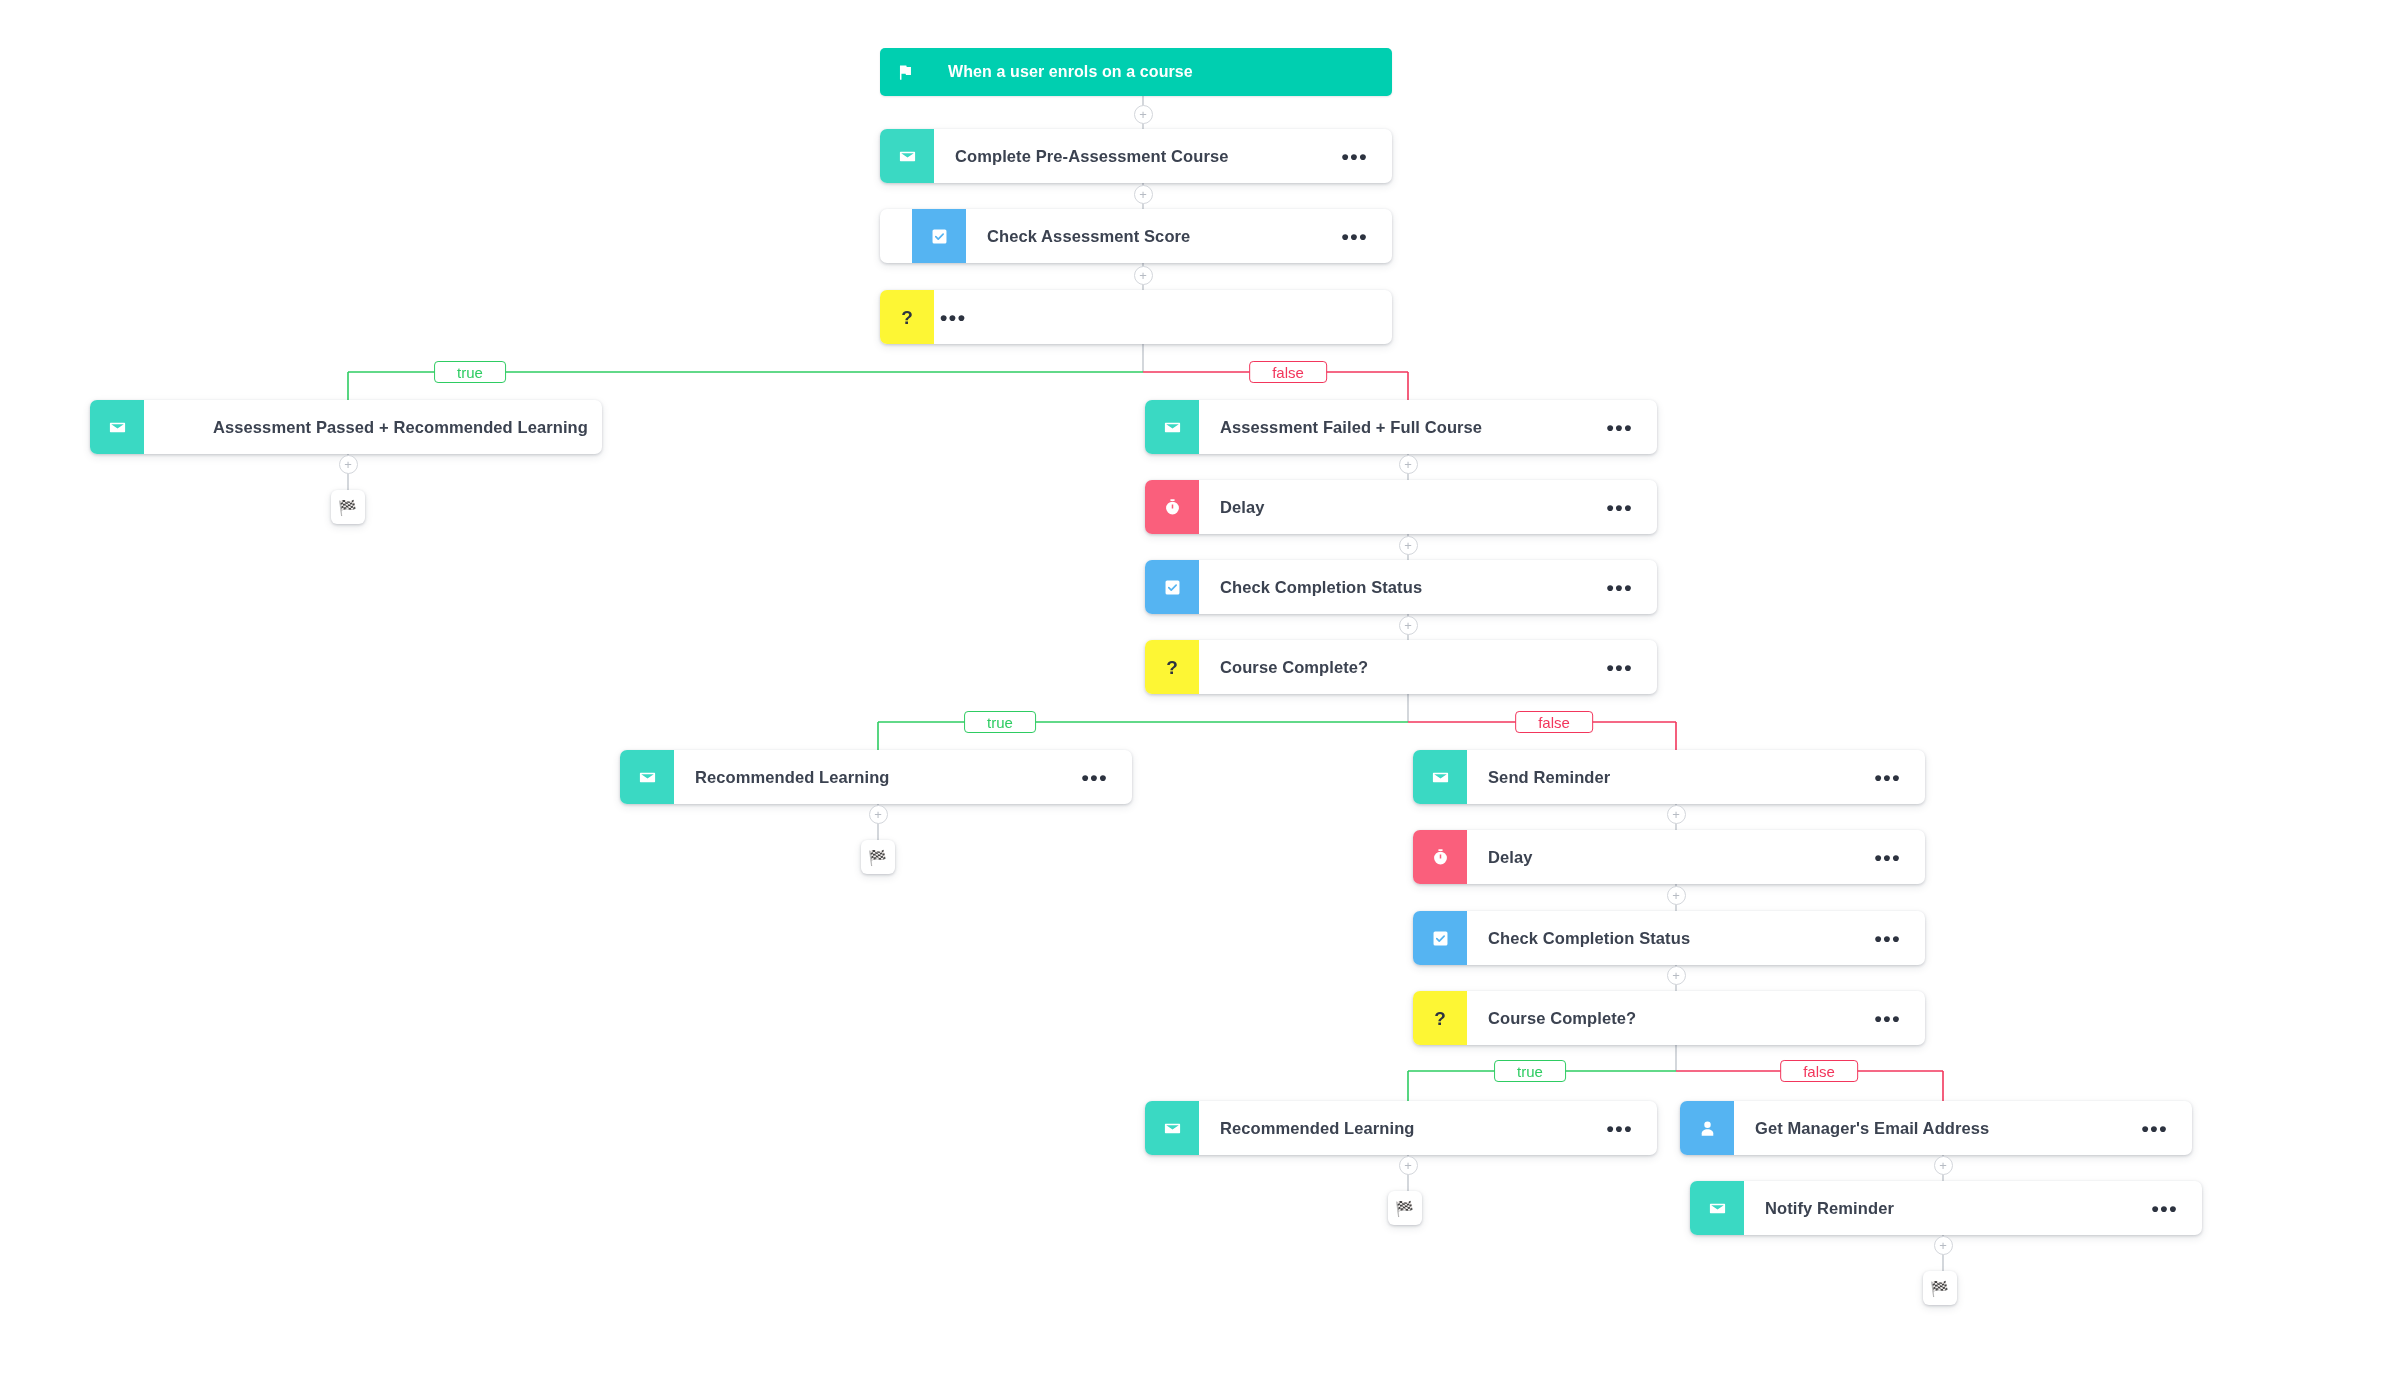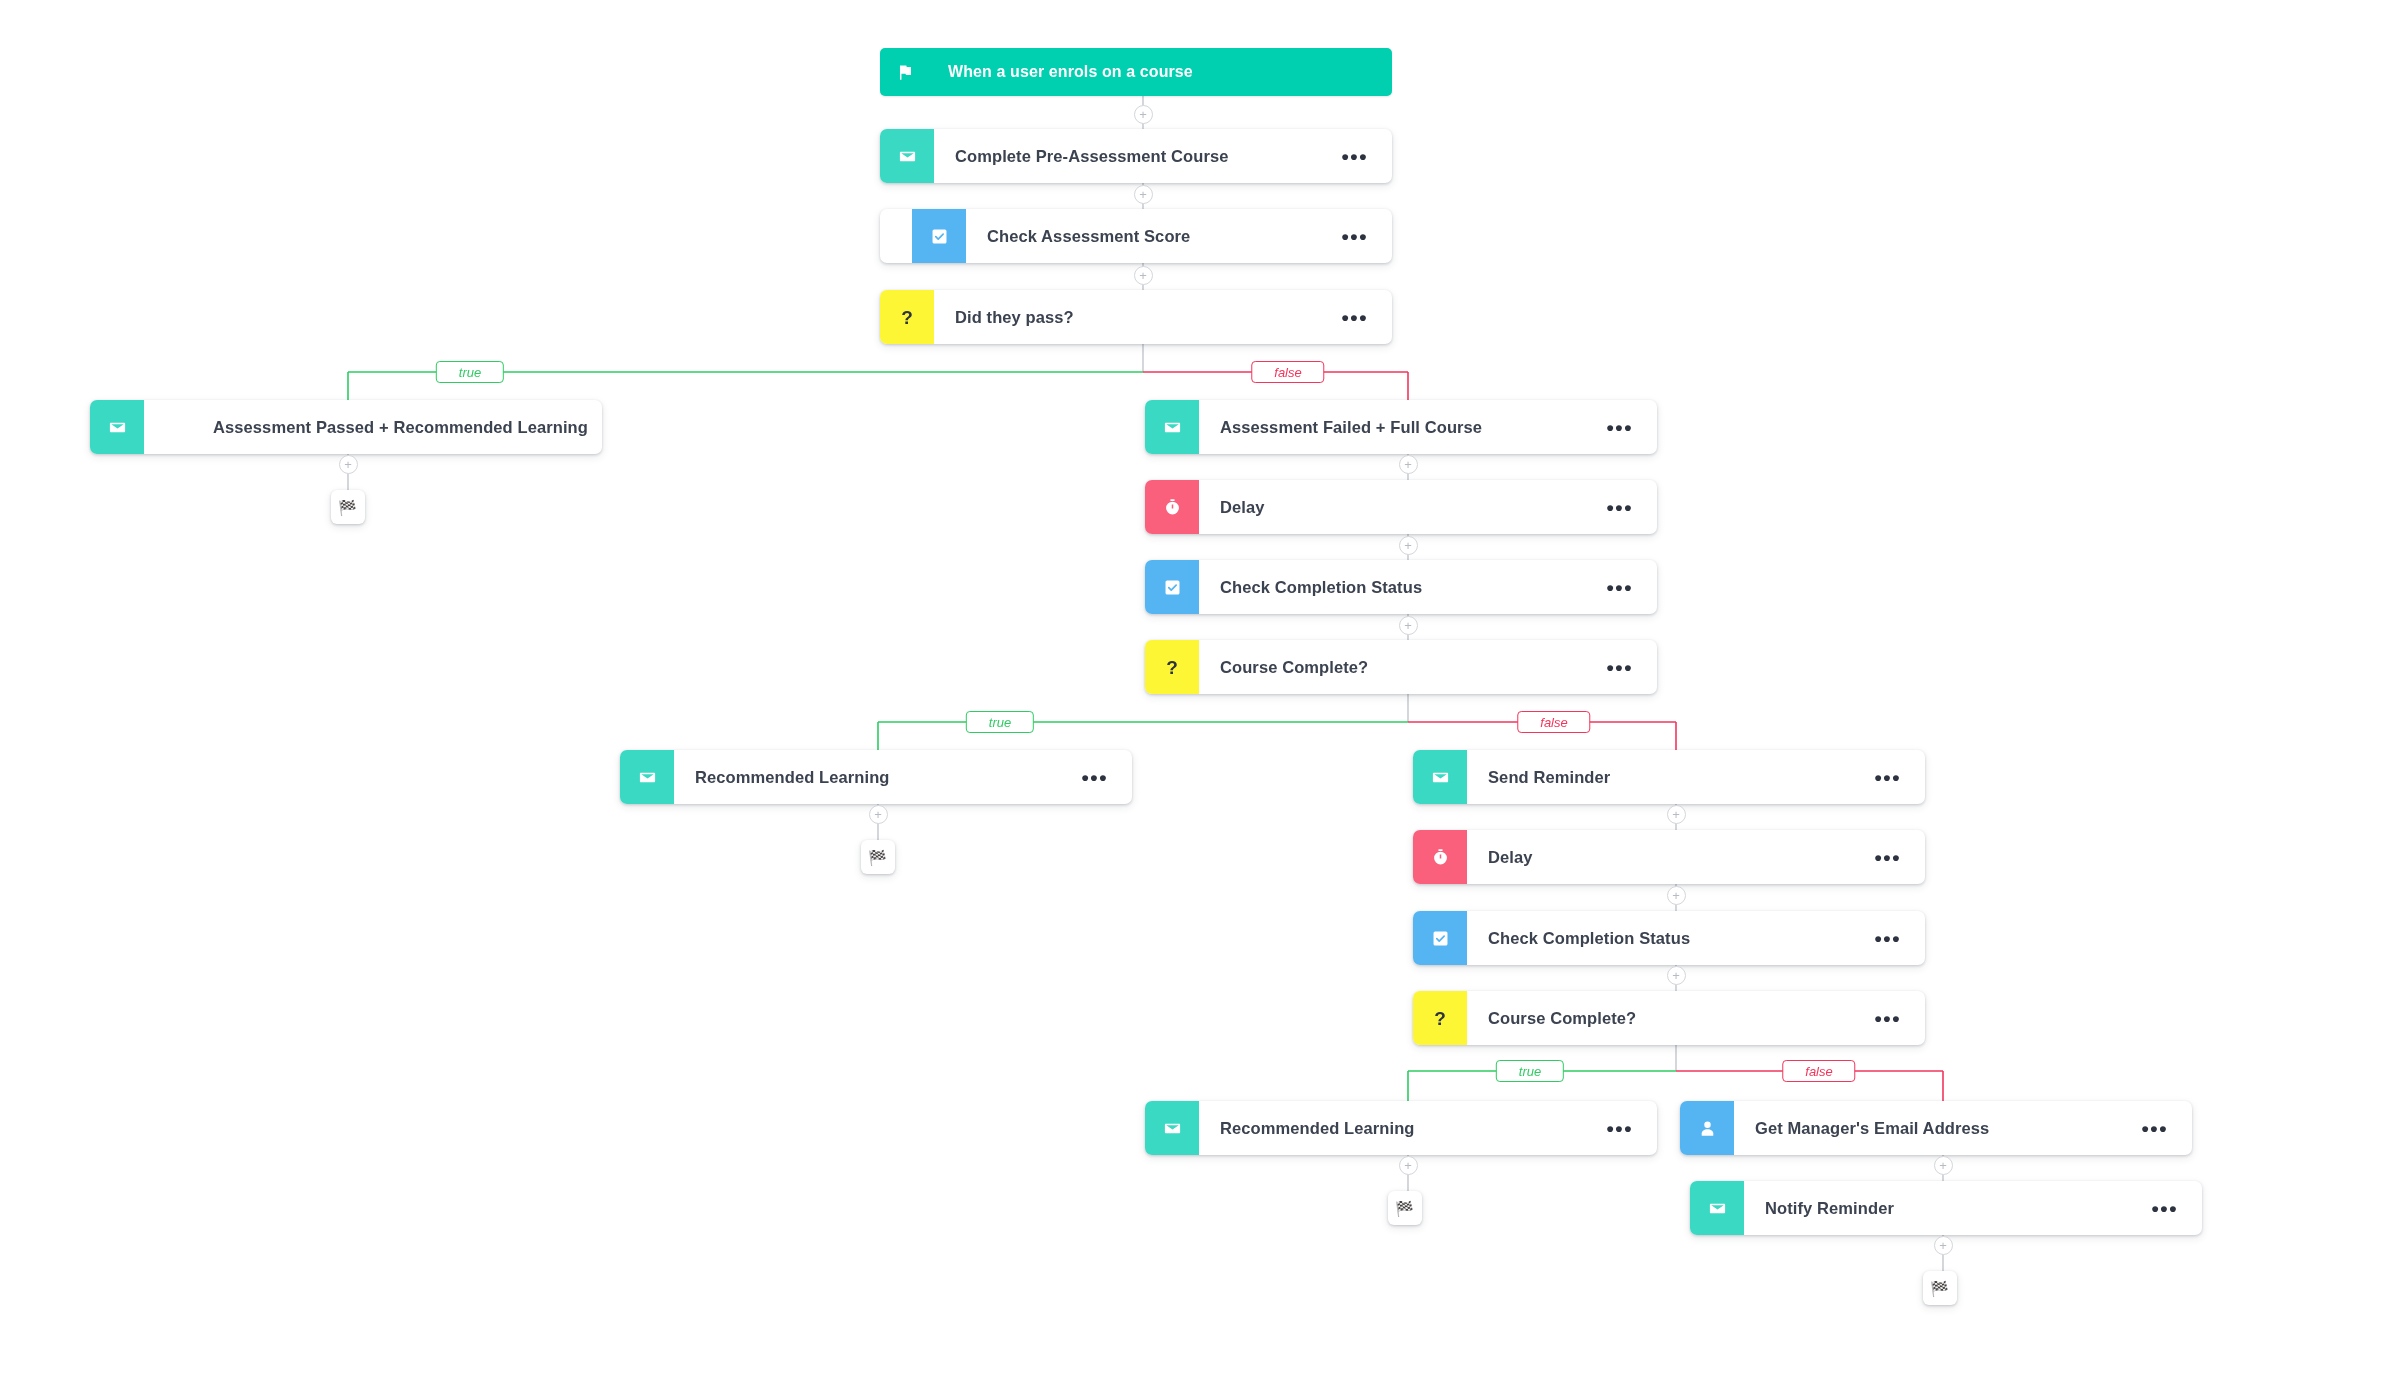--- a/index.html
+++ b/index.html
@@ -91,23 +91,22 @@
   }
 
   
   .blabel {
     position: absolute; z-index: 4;
     height: 22px; min-width: 38px;
     padding: 0 22px;
     display: flex; align-items: center; justify-content: center;
     background: #ffffff;
     border-radius: 4px;
-    font-size: 13px; line-height: 1;
+    font-size: 15px; line-height: 1;
     transform: translate(-50%, -50%);
-    font-style: italic;
   }
   .blabel.true  { border: 1px solid #2ecc62; color: #2ecc62; }
   .blabel.false { border: 1px solid #f2365c; color: #f2365c; }
 
   
   .ico { display:block; }
 </style>
 </head>
 <body>
 
@@ -195,21 +194,20 @@
             <path d="M7.3 12.2l3.1 3.1 6.2-6.3" stroke="#55b4f2" stroke-width="2.1" stroke-linecap="round" stroke-linejoin="round"></path>
           </svg>
         </div>
         <div class="title">Check Assessment Score</div>
         <div class="menu">•••</div>
       </div>
       <div class="node" style="left: 880px; top: 290px; width: 512px;">
         <div class="tile t-cond">
           <span class="ico" style="font-size:19px;font-weight:900;color:#2d3340;line-height:1;">?</span>
         </div>
-        <div class="title">Did they pass?</div>
         <div class="menu">•••</div>
       </div>
       <div class="node" style="left: 90px; top: 400px; width: 512px; gap: 48px;">
         <div class="tile t-email">
           <svg class="ico" width="19" height="19" viewBox="0 0 24 24" fill="#ffffff">
             <path d="M3.2 6h17.6c.45 0 .8.35.8.8v10.4c0 .45-.35.8-.8.8H3.2a.8.8 0 0 1-.8-.8V6.8c0-.45.35-.8.8-.8zm.9 2 7.9 5.2L19.9 8H4.1z"></path>
           </svg>
         </div>
         <div class="title">Assessment Passed + Recommended Learning</div>
         <div class="menu">•••</div>

